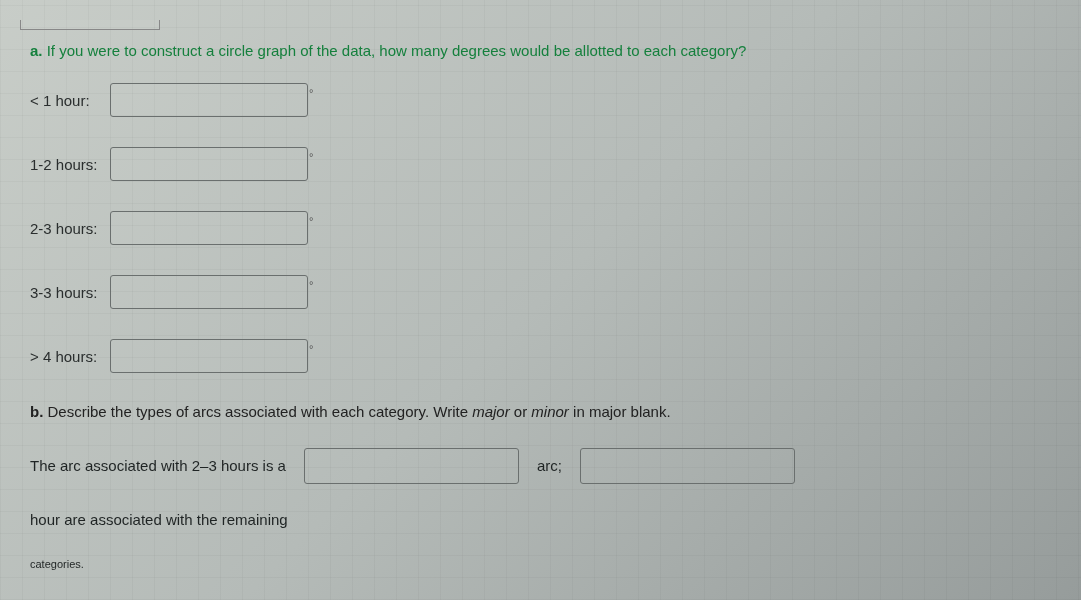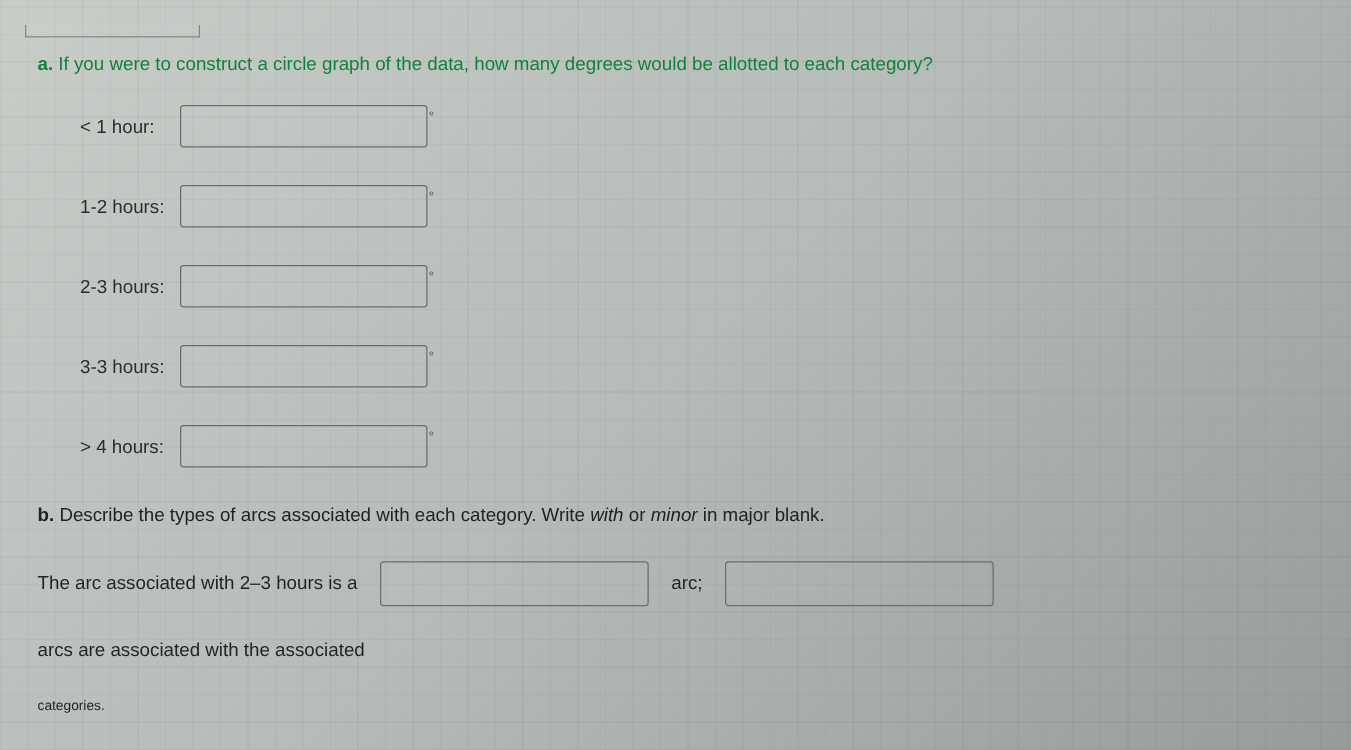--- a/index.html
+++ b/index.html
@@ -46,21 +46,20 @@
       margin-bottom: 24px;
       color: #15803d;
     }
     .bold {
       font-weight: bold;
     }
     .row {
       display: flex;
       align-items: center;
       margin-bottom: 30px;
-      margin-left: 34px;
     }
     .label {
       font-size: 15px;
       width: 80px;
       text-align: left;
       padding-right: 6px;
       color: #2a2e2e;
     }
     .input-box {
       border: 1px solid #6a6f6e;
@@ -144,24 +143,24 @@
   </div>
 
   <div class="row">
     <span class="label">&gt; 4 hours:</span>
     <input type="text" class="input-box" value="" style="">
     <span class="degree-mark">°</span>
   </div>
 
   <p class="part-b">
     <span class="bold">b.</span>
-    <span>Describe the types of arcs associated with each category. Write </span><span class="italic">with</span><span> or </span><span class="italic">minor</span><span> in major blank.</span>
+    <span>Describe the types of arcs associated with each category. Write </span><span class="italic">major</span><span> or </span><span class="italic">minor</span><span> in major blank.</span>
   </p>
 
   <div class="sentence-row">
     <span>The arc associated with 2–3 hours is a</span>
     <input type="text" class="input-box inline" value="" style="">
     <span>arc;</span>
     <input type="text" class="input-box inline" value="" style="">
-    <span>arcs are associated with the associated</span>
+    <span>hour are associated with the remaining</span>
   </div>
   <div class="trail">categories.</div>
 </div>
 
 </body></html>

